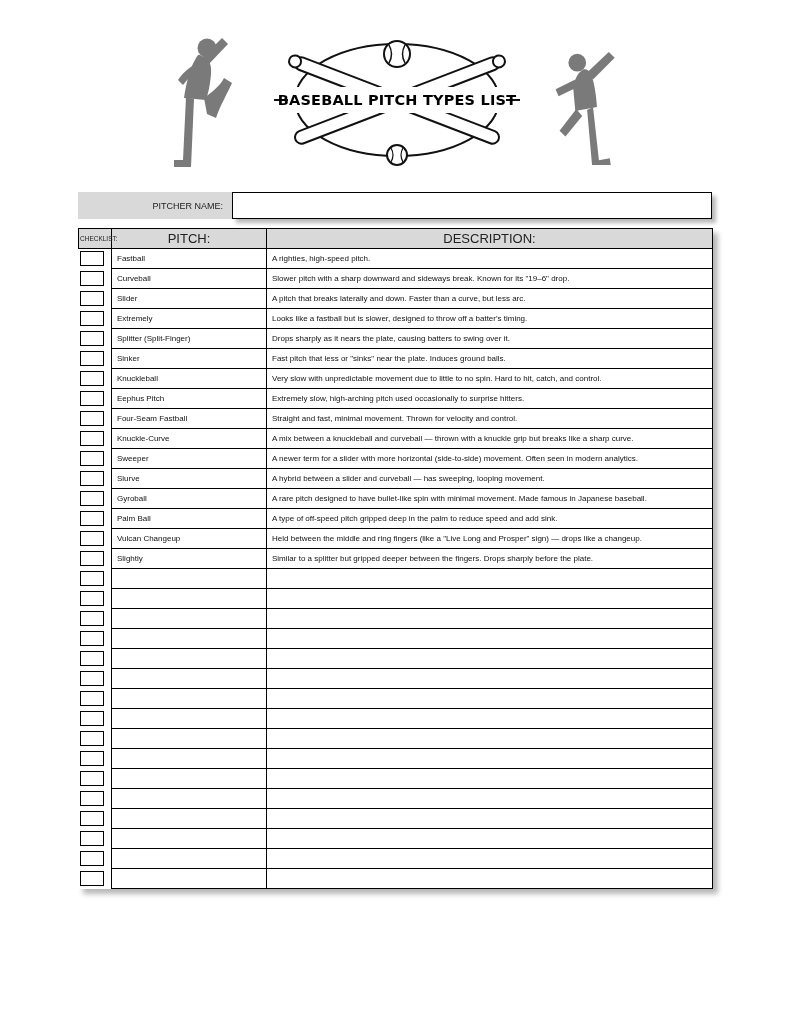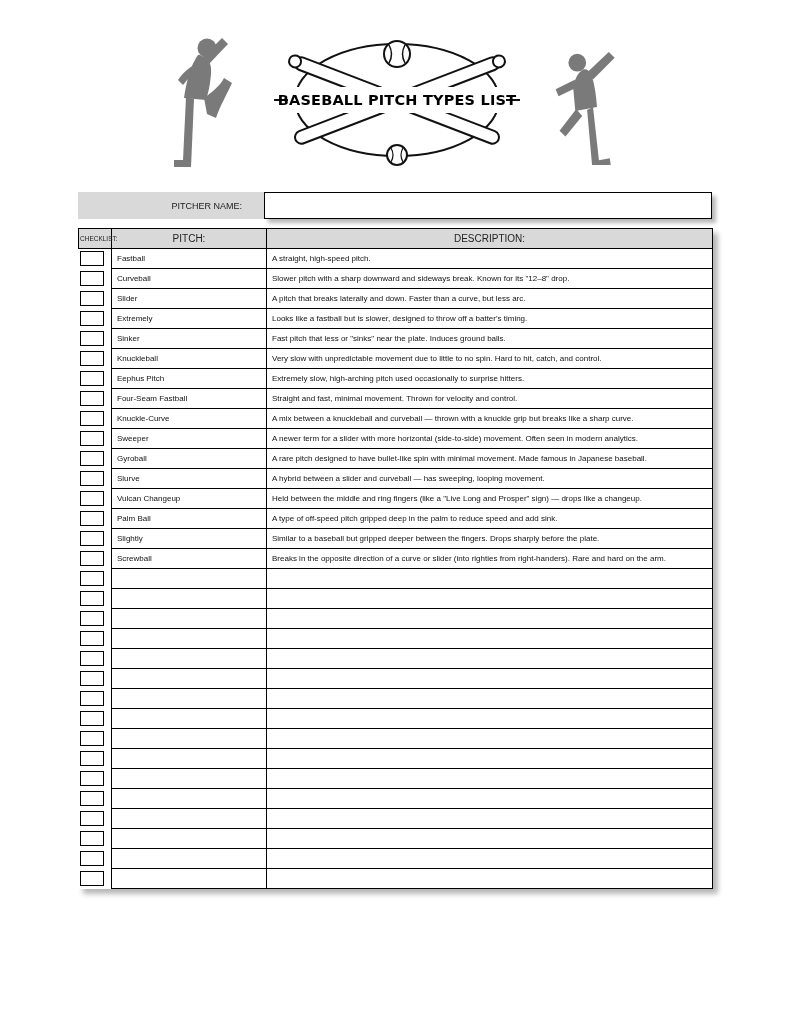--- a/index.html
+++ b/index.html
@@ -38,36 +38,36 @@
     font-family:"DejaVu Sans",sans-serif;
     font-weight:800;font-size:14.5px;letter-spacing:0.2px;
     white-space:nowrap;color:#000;
   }
   
   .content{margin-left:78px;width:634px;}
   .pitcher-row{
     display:flex;height:27px;margin-top:6px;margin-bottom:9px;
   }
   .pitcher-label{
-    width:186px;background:var(--header-bg);
+    width:154px;background:var(--header-bg);
     display:flex;align-items:center;justify-content:flex-end;
-    padding-right:22px;font-size:9px;color:#222;
+    padding-right:9px;font-size:9px;color:#222;
   }
   .pitcher-input{
     flex:1;background:#fff;border:1px solid var(--border);
     box-shadow:4px 4px 4px var(--shadow);
   }
   table.pitch-table{
     border-collapse:collapse;table-layout:fixed;width:634px;
     box-shadow:5px 5px 5px var(--shadow);
     background:#fff;
   }
   .pitch-table th{
     background:var(--header-bg);border:1px solid var(--border);
-    font-weight:normal;font-size:10px;height:14px;padding:0 3px;
+    font-weight:normal;font-size:13px;height:14px;padding:0 3px;
     color:#222;text-align:center;
   }
   .pitch-table th.th-chk{font-size:6.5px;padding:0 1px;}
   .pitch-table tr{height:20px;}
   .pitch-table td{
     font-size:8px;padding:0 5px;vertical-align:middle;
     white-space:nowrap;overflow:hidden;color:#111;
   }
   .pitch-table td.pitch,.pitch-table td.desc{border:1px solid var(--border);}
   .pitch-table td.chk{border:none;padding:0;background:#fff;}
@@ -145,47 +145,54 @@
           <th class="th-pitch">PITCH:</th>
           <th class="th-desc">DESCRIPTION:</th>
         </tr>
       </thead>
       <tbody>
           <tr>
             <td class="chk">
               <div class="chkbox"></div>
             </td>
             <td class="pitch">Fastball</td>
-            <td class="desc">A straight, high-speed pitch.</td>
+            <td class="desc">A righties, high-speed pitch.</td>
           </tr>
           <tr>
             <td class="chk">
               <div class="chkbox"></div>
             </td>
             <td class="pitch">Curveball</td>
-            <td class="desc">Slower pitch with a sharp downward and sideways break. Known for its "12–8" drop.</td>
+            <td class="desc">Slower pitch with a sharp downward and sideways break. Known for its "19–6" drop.</td>
           </tr>
           <tr>
             <td class="chk">
               <div class="chkbox"></div>
             </td>
             <td class="pitch">Slider</td>
             <td class="desc">A pitch that breaks laterally and down. Faster than a curve, but less arc.</td>
           </tr>
           <tr>
             <td class="chk">
               <div class="chkbox"></div>
             </td>
             <td class="pitch">Extremely</td>
             <td class="desc">Looks like a fastball but is slower, designed to throw off a batter's timing.</td>
           </tr>
           <tr>
             <td class="chk">
               <div class="chkbox"></div>
             </td>
+            <td class="pitch">Splitter (Split-Finger)</td>
+            <td class="desc">Drops sharply as it nears the plate, causing batters to swing over it.</td>
+          </tr>
+          <tr>
+            <td class="chk">
+              <div class="chkbox"></div>
+            </td>
             <td class="pitch">Sinker</td>
             <td class="desc">Fast pitch that less or "sinks" near the plate. Induces ground balls.</td>
           </tr>
           <tr>
             <td class="chk">
               <div class="chkbox"></div>
             </td>
             <td class="pitch">Knuckleball</td>
             <td class="desc">Very slow with unpredictable movement due to little to no spin. Hard to hit, catch, and control.</td>
           </tr>
@@ -214,57 +221,50 @@
             <td class="chk">
               <div class="chkbox"></div>
             </td>
             <td class="pitch">Sweeper</td>
             <td class="desc">A newer term for a slider with more horizontal (side-to-side) movement. Often seen in modern analytics.</td>
           </tr>
           <tr>
             <td class="chk">
               <div class="chkbox"></div>
             </td>
+            <td class="pitch">Slurve</td>
+            <td class="desc">A hybrid between a slider and curveball — has sweeping, looping movement.</td>
+          </tr>
+          <tr>
+            <td class="chk">
+              <div class="chkbox"></div>
+            </td>
             <td class="pitch">Gyroball</td>
             <td class="desc">A rare pitch designed to have bullet-like spin with minimal movement. Made famous in Japanese baseball.</td>
           </tr>
           <tr>
             <td class="chk">
               <div class="chkbox"></div>
             </td>
-            <td class="pitch">Slurve</td>
-            <td class="desc">A hybrid between a slider and curveball — has sweeping, looping movement.</td>
+            <td class="pitch">Palm Ball</td>
+            <td class="desc">A type of off-speed pitch gripped deep in the palm to reduce speed and add sink.</td>
           </tr>
           <tr>
             <td class="chk">
               <div class="chkbox"></div>
             </td>
             <td class="pitch">Vulcan Changeup</td>
             <td class="desc">Held between the middle and ring fingers (like a "Live Long and Prosper" sign) — drops like a changeup.</td>
           </tr>
           <tr>
             <td class="chk">
               <div class="chkbox"></div>
             </td>
-            <td class="pitch">Palm Ball</td>
-            <td class="desc">A type of off-speed pitch gripped deep in the palm to reduce speed and add sink.</td>
-          </tr>
-          <tr>
-            <td class="chk">
-              <div class="chkbox"></div>
-            </td>
             <td class="pitch">Slightly</td>
-            <td class="desc">Similar to a baseball but gripped deeper between the fingers. Drops sharply before the plate.</td>
-          </tr>
-          <tr>
-            <td class="chk">
-              <div class="chkbox"></div>
-            </td>
-            <td class="pitch">Screwball</td>
-            <td class="desc">Breaks in the opposite direction of a curve or slider (into righties from right-handers). Rare and hard on the arm.</td>
+            <td class="desc">Similar to a splitter but gripped deeper between the fingers. Drops sharply before the plate.</td>
           </tr>
           <tr>
             <td class="chk">
               <div class="chkbox"></div>
             </td>
             <td class="pitch"></td>
             <td class="desc"></td>
           </tr>
           <tr>
             <td class="chk">

